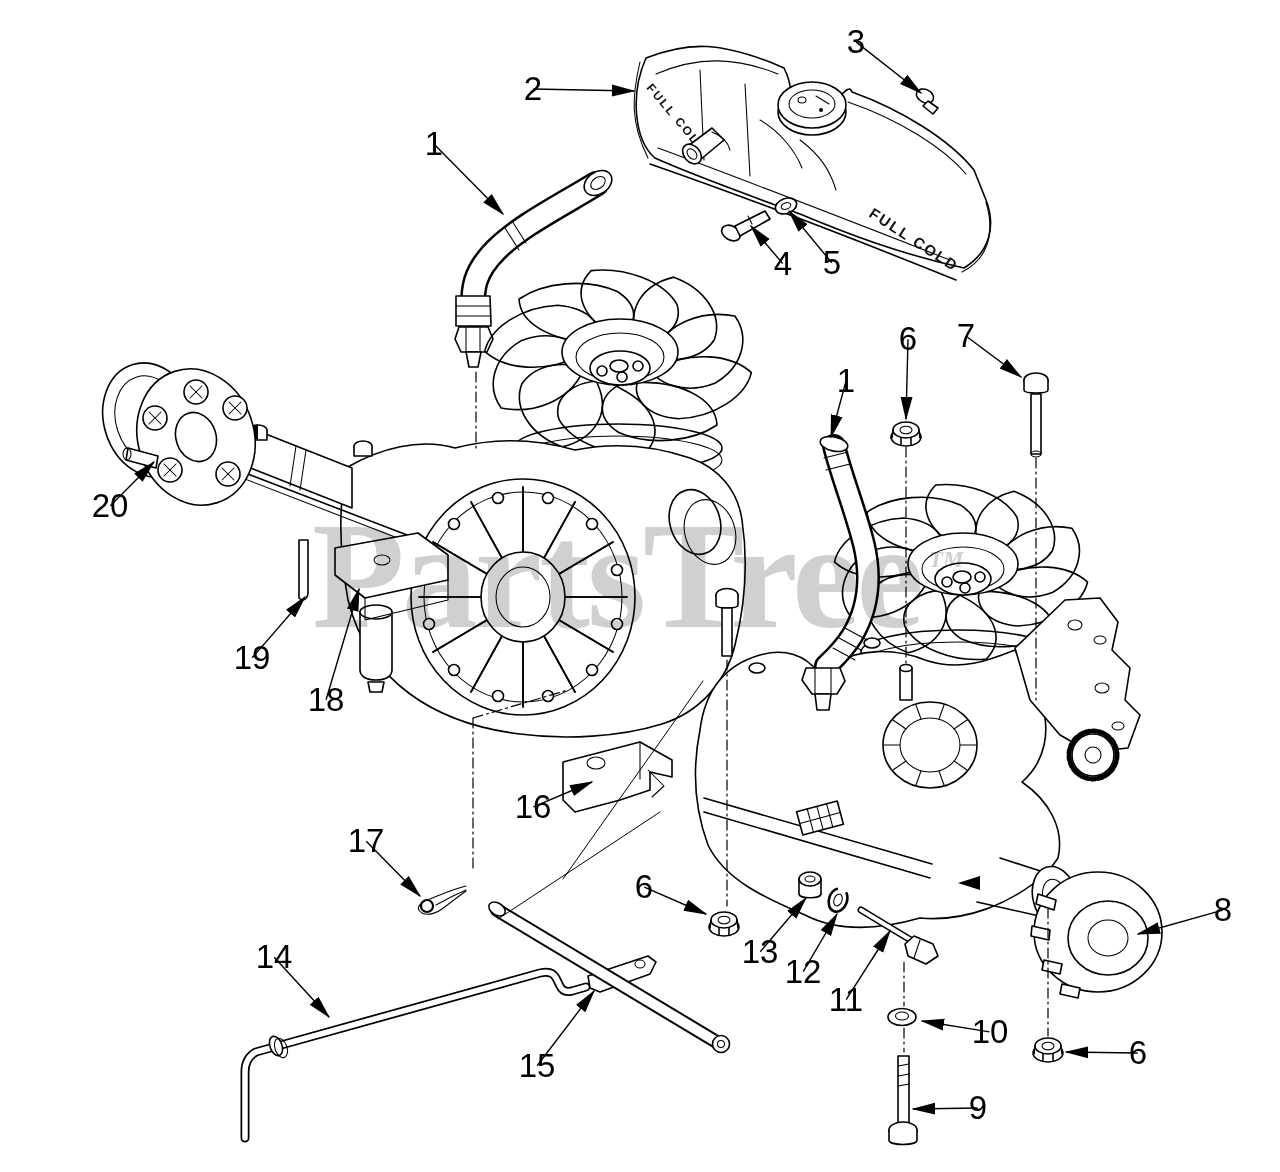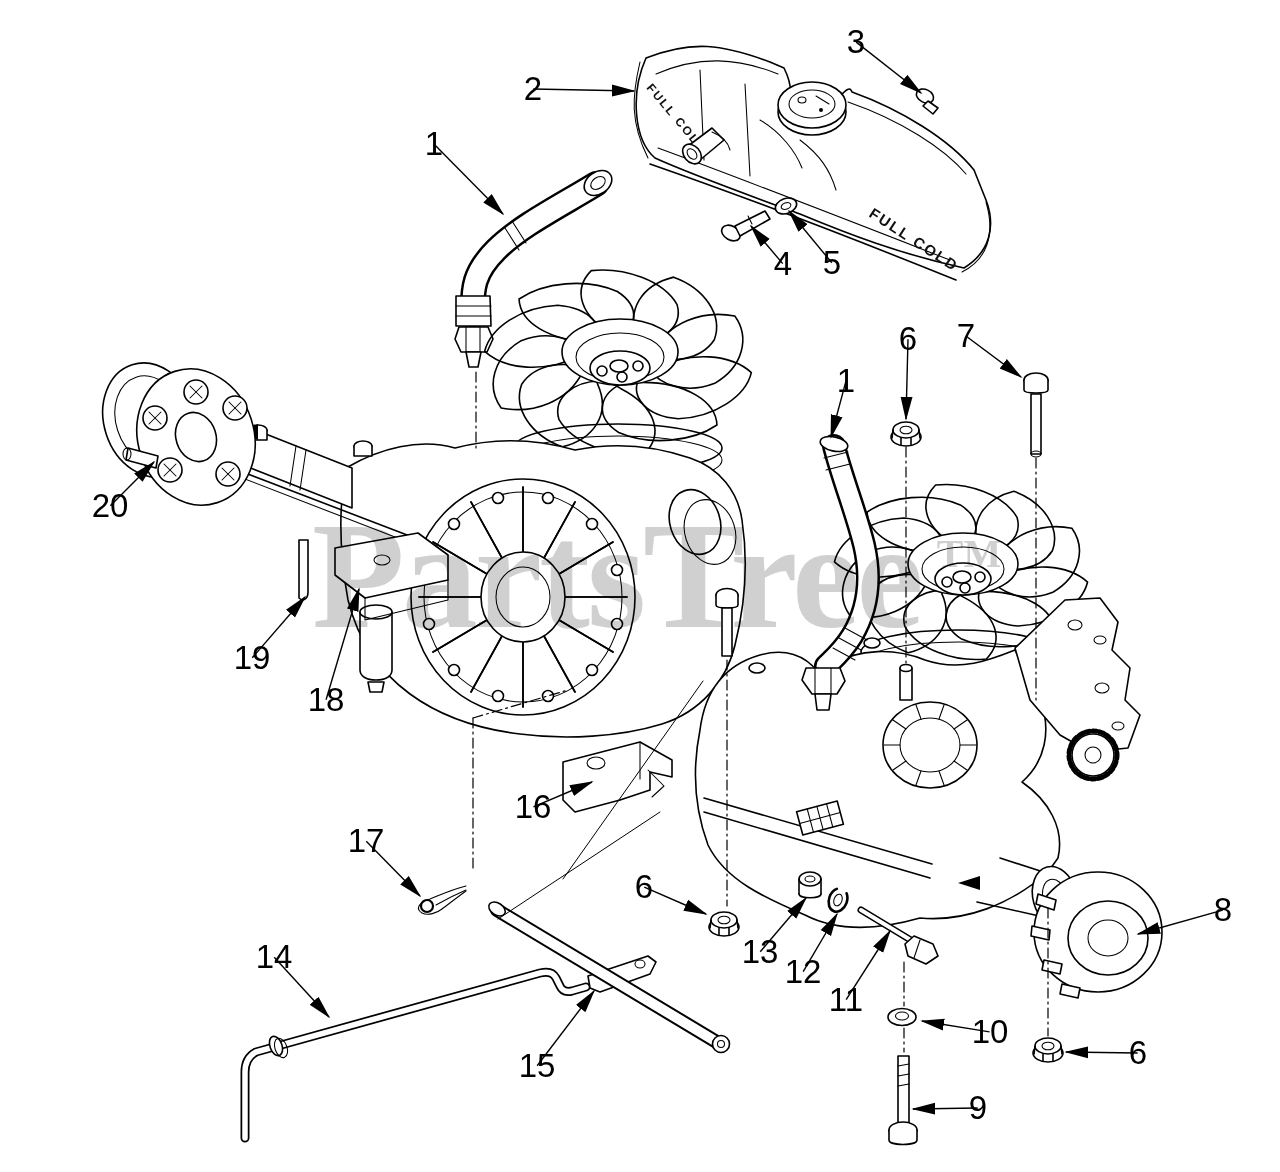--- a/index.html
+++ b/index.html
@@ -12,21 +12,21 @@
   .art .w{fill:#fff;}
   .art .f{fill:#000;stroke:none;}
   .art .t{stroke-width:1.05;}
   .art .dash{stroke-width:1.2;stroke-dasharray:10 4 2 4;}
   .art .hair{stroke-width:1;}
   .art text{stroke:none;fill:#111;}
   .tanktext{font-family:"Liberation Sans",sans-serif;font-weight:bold;letter-spacing:2px;}
   .watermark{position:absolute;left:312px;top:500px;z-index:5;pointer-events:none;
     font-family:"Liberation Serif",serif;font-weight:bold;font-size:152px;line-height:1;
     letter-spacing:-3px;mix-blend-mode:multiply;white-space:nowrap;}
-  .watermark sup{font-size:40px;letter-spacing:0;vertical-align:60px;margin-left:16px;}
+  .watermark sup{font-size:23px;letter-spacing:0;vertical-align:60px;margin-left:8px;font-style:italic;}
   #callouts{z-index:6;}
   #callouts text{font-family:"Liberation Sans",sans-serif;font-size:33px;fill:#000;text-anchor:middle;}
   #callouts line{stroke:#000;stroke-width:1.4;}
 </style>
 </head>
 <body>
 
 <div class="stage">
 
 <svg class="layer art" width="1280" height="1172" viewBox="0 0 1280 1172">

